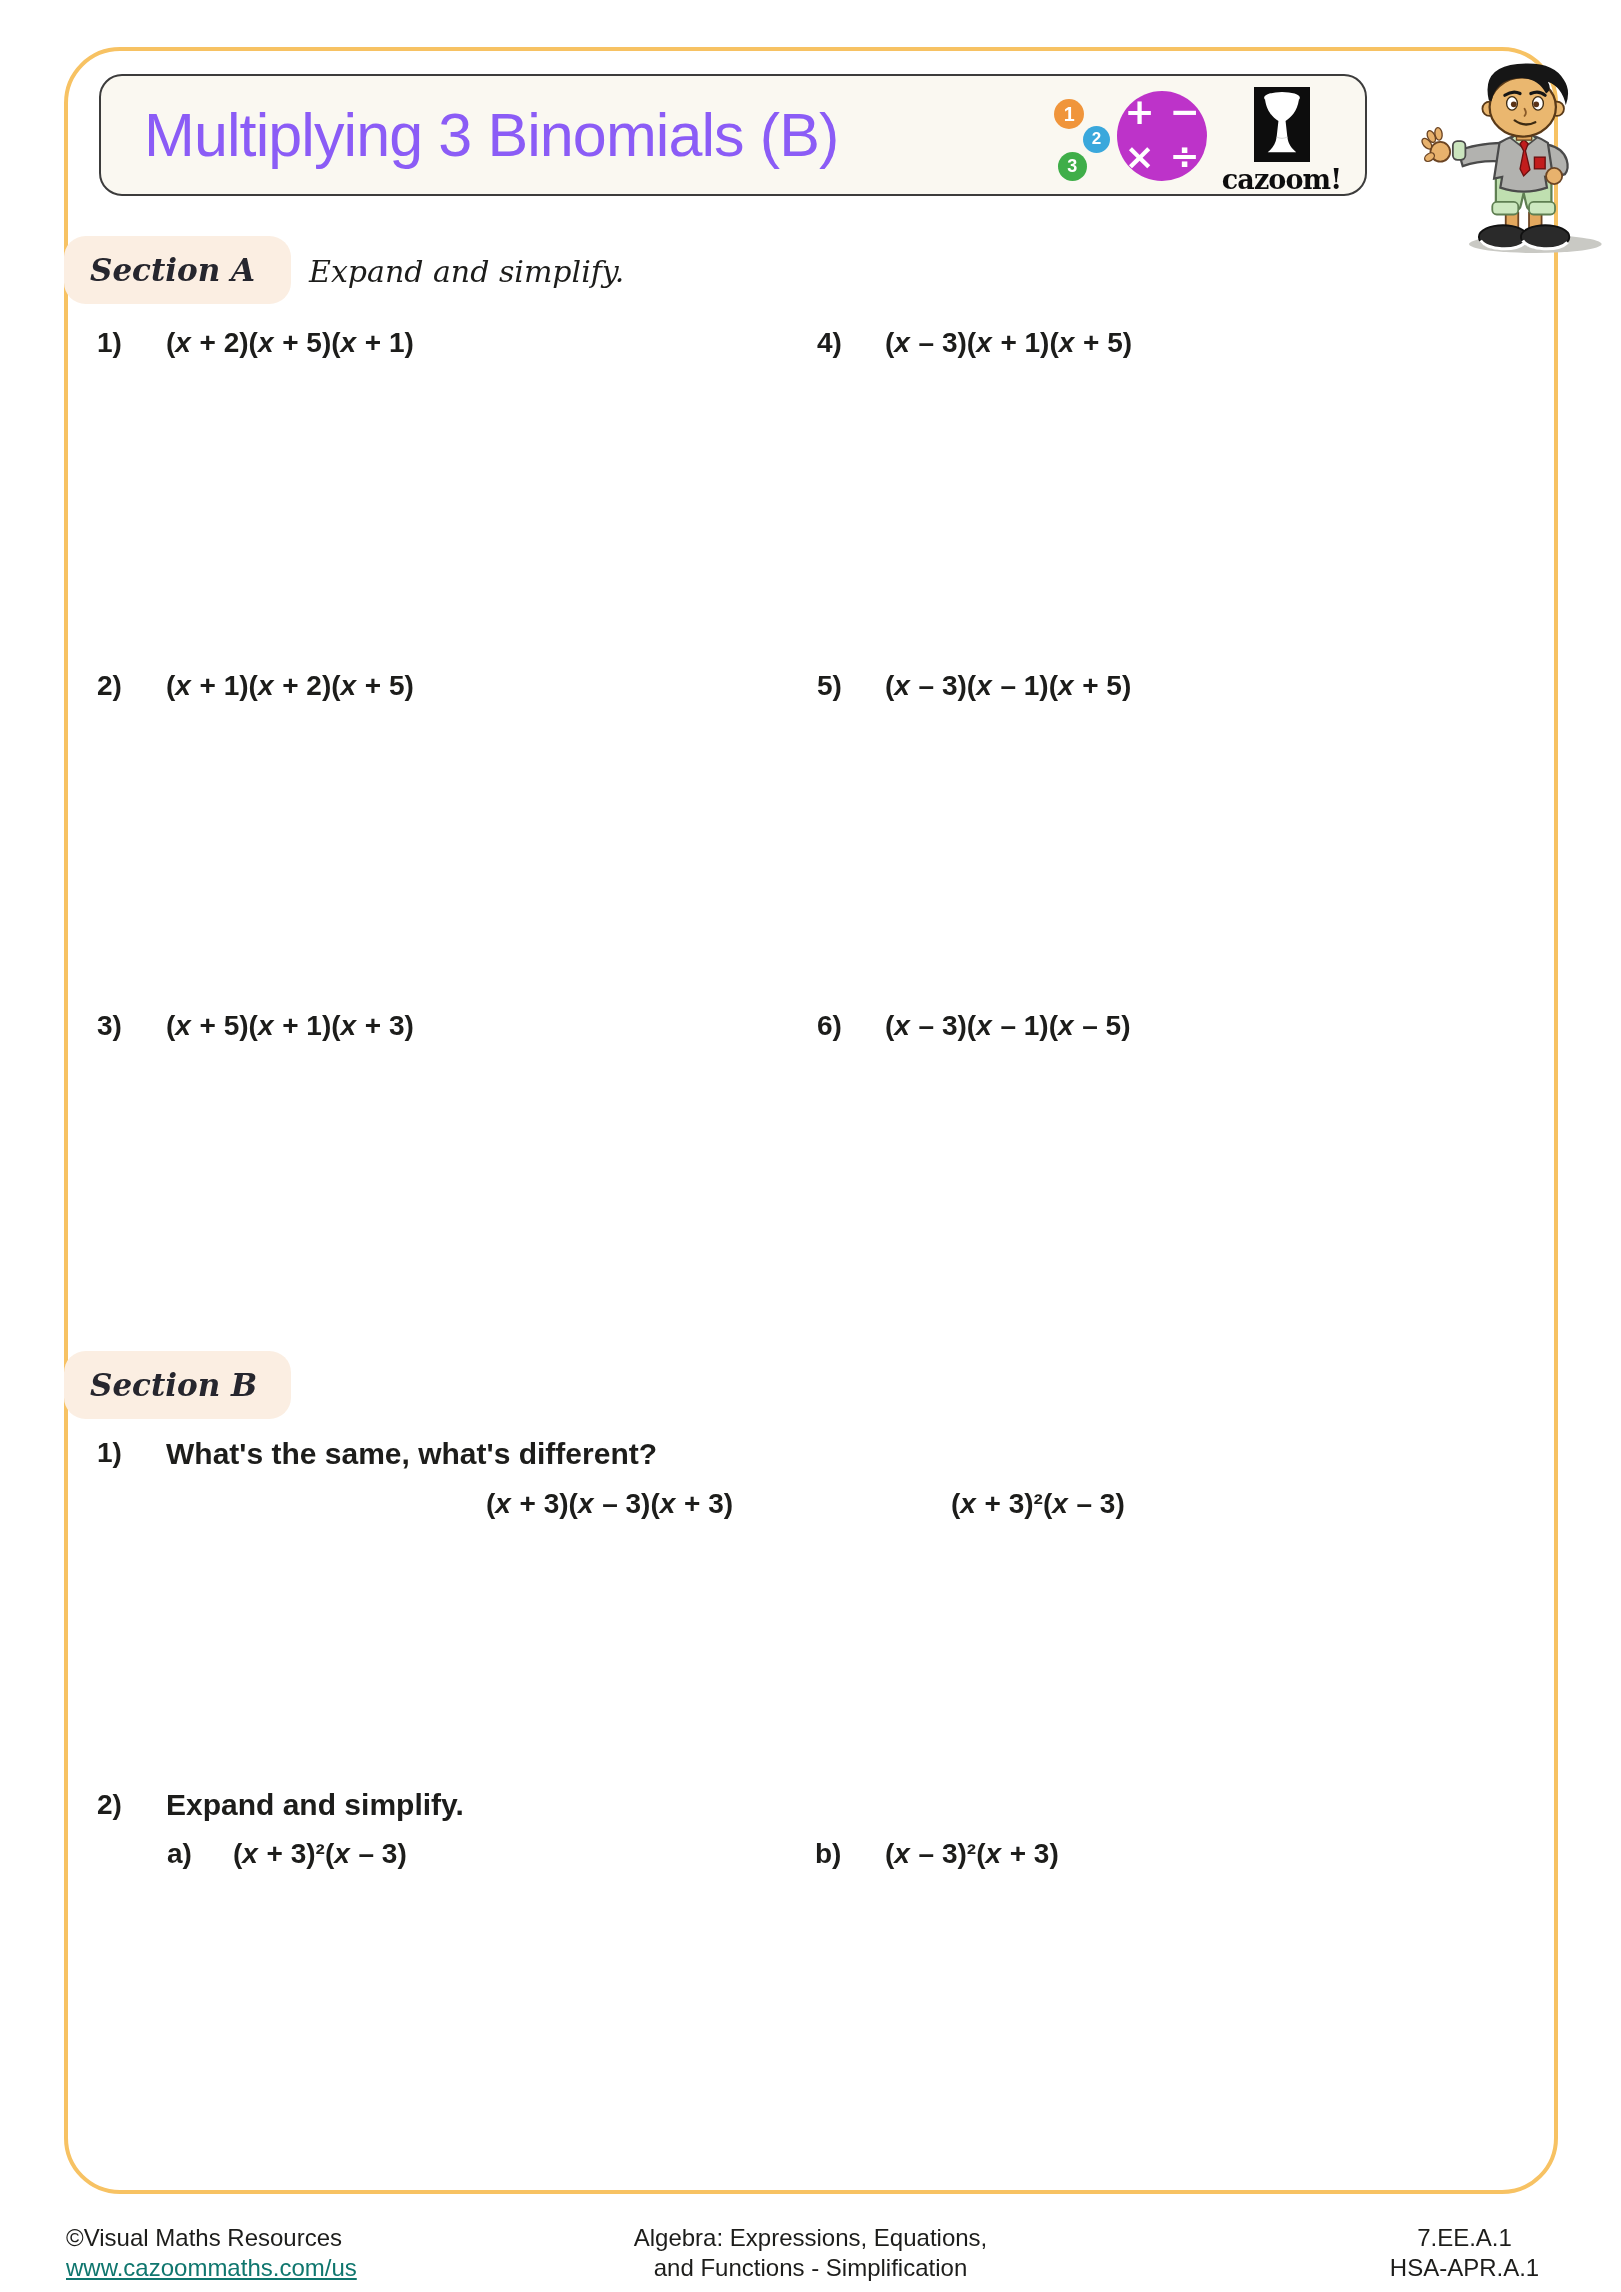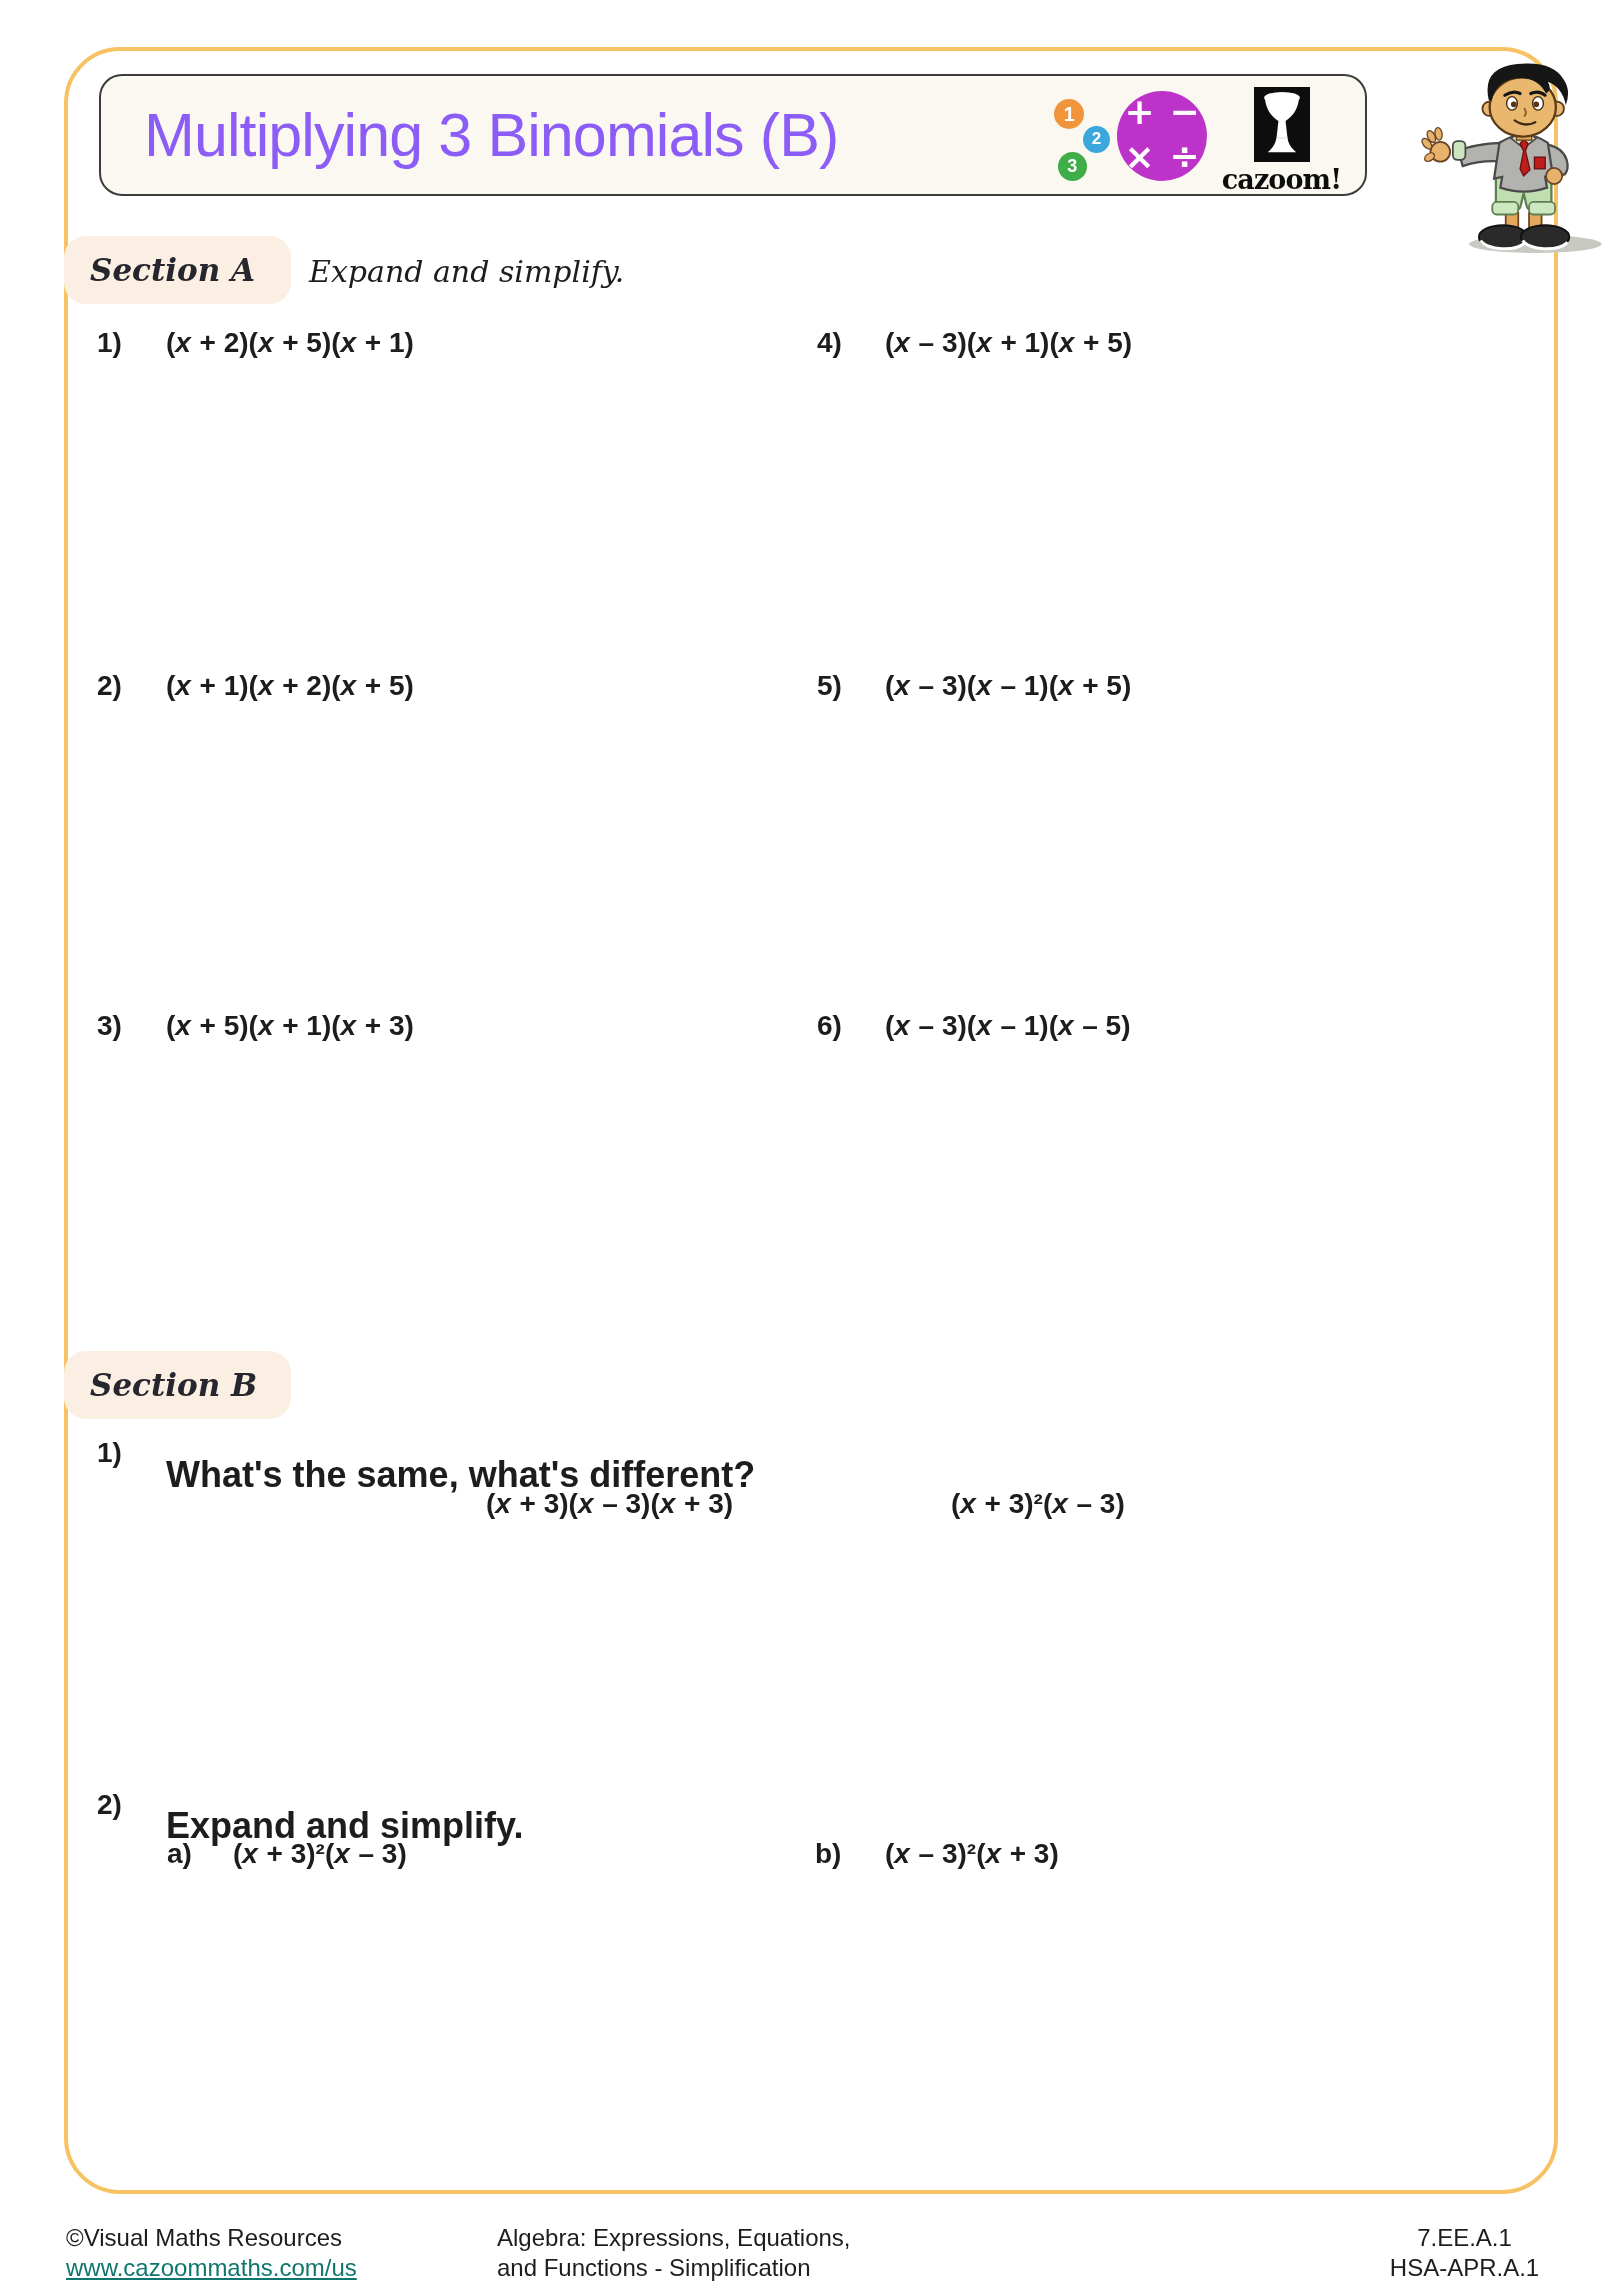--- a/index.html
+++ b/index.html
@@ -35,25 +35,25 @@
   .pill-a{top:236px;}
   .pill-b{top:1351px;}
   .pill-label{margin-left:26px;font-family:"DejaVu Serif",serif;font-weight:bold;
         font-style:italic;font-size:31px;color:#26262e;}
   .instruction{position:absolute;left:309px;top:254px;font-family:"DejaVu Serif",serif;
         font-style:italic;font-size:30px;color:#1d1d1b;}
   
   .pnum{position:absolute;font-size:28px;font-weight:bold;}
   .pexpr{position:absolute;font-size:28px;font-weight:bold;white-space:nowrap;}
   .vx{font-style:italic;padding-right:0.9px;}
-  .prompt{position:absolute;font-size:36px;font-weight:bold;white-space:nowrap;margin-top:17px;}
+  .prompt{position:absolute;font-size:30px;font-weight:bold;white-space:nowrap;}
   
   .footer-left{position:absolute;left:66px;top:2223px;font-size:24px;line-height:30px;}
   .footer-link{color:#0f766e;text-decoration:underline;cursor:pointer;}
-  .footer-center{position:absolute;left:497px;top:2223px;width:627px;text-align:left;
+  .footer-center{position:absolute;left:497px;top:2223px;width:627px;text-align:center;
         font-size:24px;line-height:30px;}
   .footer-right{position:absolute;left:1357px;top:2223px;width:215px;text-align:center;
         font-size:24px;line-height:30px;}
 </style>
 </head>
 <body>
 
 <div class="page">
   <div class="outer-border"></div>
 

